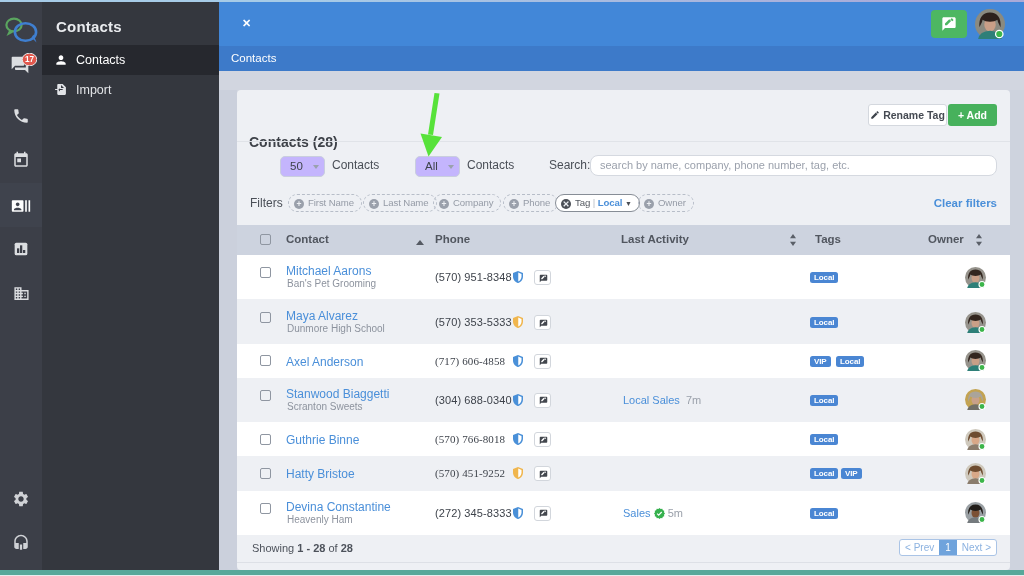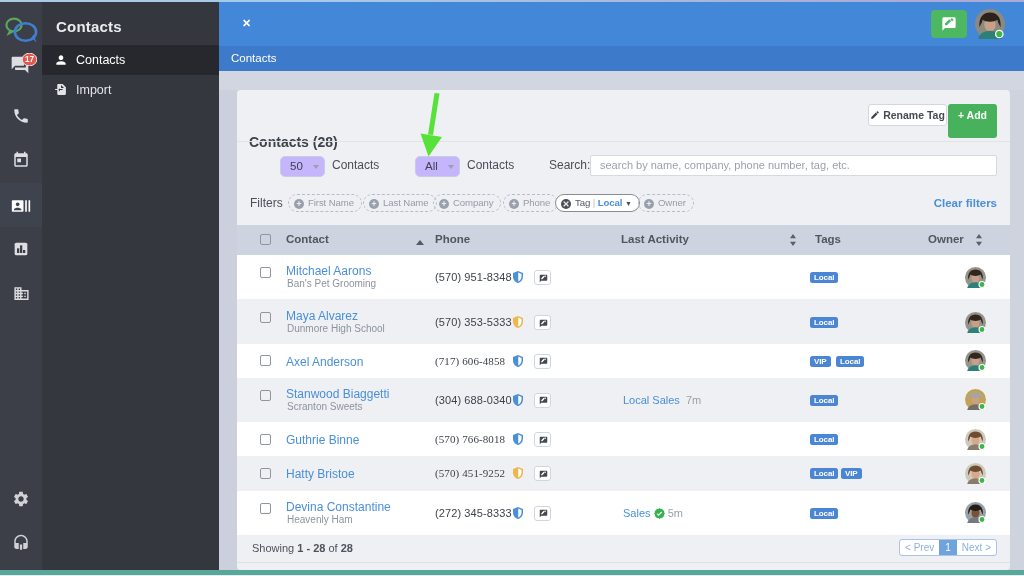--- a/index.html
+++ b/index.html
@@ -25,27 +25,27 @@
 #greenbtn { position:absolute; left:712px; top:8px; width:36px; height:28px; background:#4db762; border-radius:4px; }
 #greenbtn svg { position:absolute; left:10px; top:6px; }
 #tbavatar { position:absolute; left:756px; top:7px; }
 
 #main { left:219px; top:71px; width:805px; height:499px; background:#d2d6e0; }
 #main .lgutter { position:absolute; left:0; top:19px; width:18px; height:480px; background:#cbd0dc; }
 #main .rgutter { position:absolute; left:791px; top:19px; width:14px; height:480px; background:#ced3de; }
 #card { position:absolute; left:18px; top:19px; width:773px; height:480px; background:#eef0f4; border-radius:4px; }
 #card .h1 { position:absolute; left:12px; top:16px; font-size:14px; font-weight:700; color:#3d4148;margin-top:28px; }
 #btn-rename { position:absolute; left:631px; top:14px; width:79px; height:22px; background:#fff; border:1px solid #d4d8de; border-radius:3px; font-size:10.5px; color:#454a52; font-weight:700; text-align:center; line-height:20px; white-space:nowrap; }
-#btn-add { position:absolute; left:711px; top:14px; width:49px; height:34px; background:#47b15c; border-radius:3px; font-size:10.5px; color:#fff; font-weight:700; text-align:center; line-height:22px; white-space:nowrap; }
+#btn-add { position:absolute; left:711px; top:14px; width:49px; height:22px; background:#47b15c; border-radius:3px; font-size:10.5px; color:#fff; font-weight:700; text-align:center; line-height:22px; white-space:nowrap; }
 .divider { position:absolute; left:0; top:51px; width:773px; height:1px; background:#e0e3e8; }
 
 .ctl { position:absolute; top:65px; height:21px; line-height:21px; font-size:12px; color:#4a4f57; }
 .selectbox { position:absolute; top:66px; height:21px; background:#c4b5fd; border:1px solid #c9cede; border-radius:5px; font-size:11.5px; color:#3e434b; line-height:19px; }
 .selectbox .car { position:absolute; right:5px; top:8px; width:0; height:0; border-left:3.5px solid transparent; border-right:3.5px solid transparent; border-top:4px solid #9aa1ad; }
-#search-input { position:absolute; left:353px; top:65px; width:407px; height:21px; background:#fff; border:1px solid #d5d9e0; border-radius:2px; font-size:11px; color:#9ba1ac; line-height:19px; padding-left:9px; }
+#search-input { position:absolute; left:353px; top:65px; width:407px; height:21px; background:#fff; border:1px solid #d5d9e0; border-radius:8px; font-size:11px; color:#9ba1ac; line-height:19px; padding-left:9px; }
 
 .flt { position:absolute; top:104px; height:18px; line-height:18px; font-size:12px; color:#4a4f57; }
 .pill { position:absolute; top:104px; height:18px; border:1px dashed #b7bdc8; border-radius:9px; font-size:9.6px; color:#959ba6; line-height:16px; padding:0 7px 0 19px; background:transparent; white-space:nowrap; letter-spacing:-0.1px; }
 .pill .pi { position:absolute; left:5px; top:3.5px; width:10px; height:10px; border-radius:50%; background:#9aa0ab; color:#eef0f4; font-size:8.5px; line-height:10px; text-align:center; font-weight:700; }
 .pill.solid { border:1px solid #878d96; background:#fff; color:#51565e; }
 #clearf { position:absolute; right:13px; top:104px; font-size:11.5px; font-weight:700; color:#4a8fd9; line-height:18px; }
 
 #thead { position:absolute; left:0; top:135px; width:773px; height:30px; background:#cdd3df; font-size:11.5px; font-weight:700; color:#51565f; }
 #thead div { position:absolute; top:8px; }
 .chk { position:absolute; width:11px; height:11px; border:1.5px solid #8f96a1; border-radius:2px; background:transparent; }

